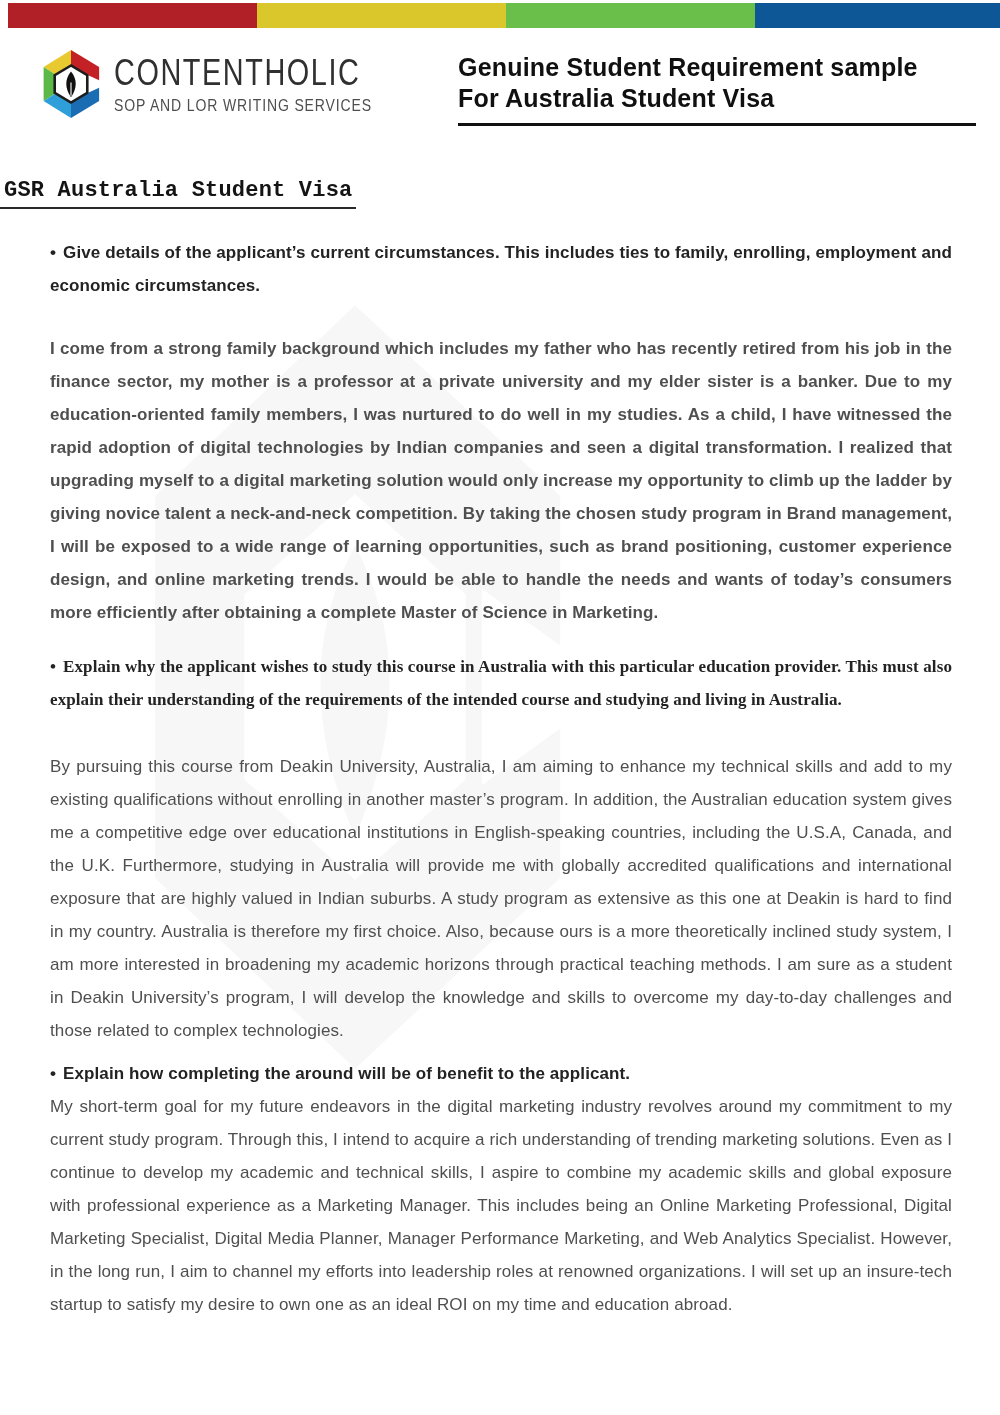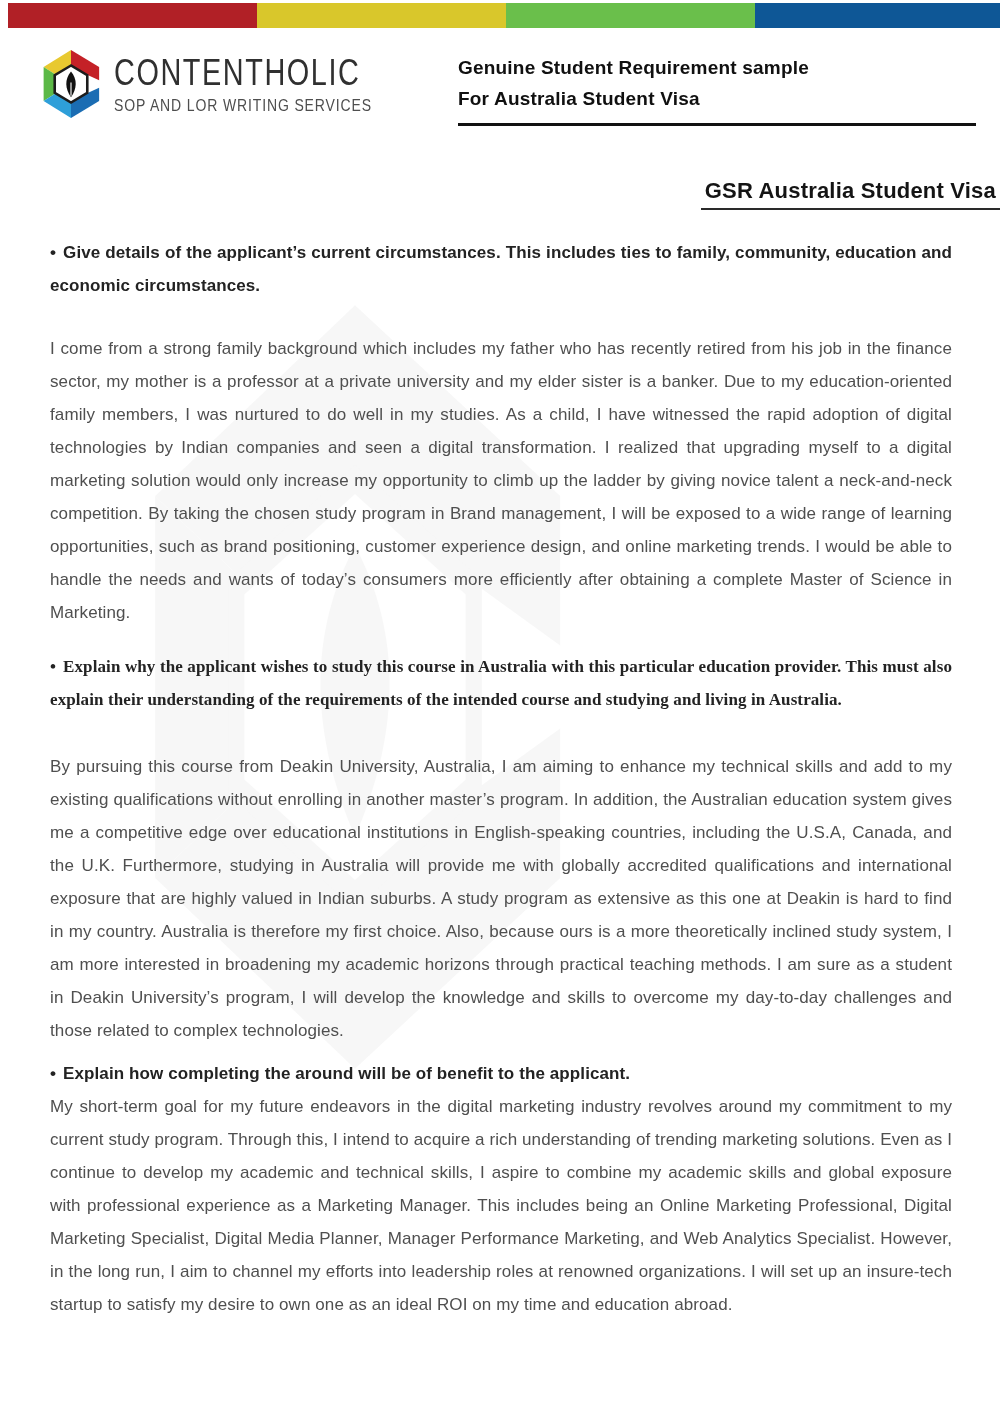--- a/index.html
+++ b/index.html
@@ -22,37 +22,37 @@
   }
   .logo-tagline {
     margin-top:3px; font-size:16.5px; color:#4e4e4e; letter-spacing:1px;
     transform:scaleX(.85); transform-origin:left center; white-space:nowrap;
   }
   .header-title {
     position:absolute; left:458px; top:52px; width:518px;
     border-bottom:3px solid #111; padding-bottom:9px;
   }
   .header-title div {
-    font-size:19px; font-weight:bold; color:#101010; line-height:31px;
+    font-size:25px; font-weight:bold; color:#101010; line-height:31px;
     letter-spacing:.2px;
   }
   
-  .gsr { position:absolute; top:178px; left:0; width:100%; text-align:right; }
+  .gsr { position:absolute; top:178px; left:0; width:100%; text-align:left;font-family:Liberation Mono, monospace; }
   .gsr span {
     display:inline-block; font-size:22px; font-weight:bold; color:#141414;
     border-bottom:2px solid #2a2a2a; padding:0 4px 4px; letter-spacing:.2px;
   }
   
   .content { position:absolute; left:50px; top:236px; width:902px; z-index:1; }
   .content p { margin:0; font-size:17px; line-height:33px; text-align:justify; letter-spacing:.1px; }
   .bullet-heading { font-weight:bold; color:#232323; }
   .body-para { color:#4f4f4f; }
   .marker { margin-right:7px; }
   .mb30 { margin-bottom:30px !important; }
-  .mb21 { margin-bottom:21px !important; }
+  .mb21 { margin-bottom:21px !important;font-weight:bold; }
   .mb34 { margin-bottom:34px !important;font-family:Liberation Serif, serif; }
   .mb10 { margin-bottom:10px !important; }
   .mb0  { margin-bottom:0 !important; }
   
   .watermark { position:absolute; left:85px; top:272px; width:540px; height:830px; opacity:.05; z-index:0; }
 </style>
 </head>
 <body>
 
 <div class="page">
@@ -95,21 +95,21 @@
     <div>Genuine Student Requirement sample</div>
     <div>For Australia Student Visa</div>
   </div>
 
   <div class="gsr">
     <span>GSR Australia Student Visa</span>
   </div>
 
   <div class="content">
 
-    <p class="bullet-heading mb30"><span class="marker">•</span><span>Give details of the applicant’s current circumstances. This includes ties to family, community, education and economic circumstances.</span></p>
+    <p class="bullet-heading mb30"><span class="marker">•</span><span>Give details of the applicant’s current circumstances. This includes ties to family, enrolling, employment and economic circumstances.</span></p>
 
     <p class="body-para mb21">I come from a strong family background which includes my father who has recently retired from his job in the finance sector, my mother is a professor at a private university and my elder sister is a banker. Due to my education-oriented family members, I was nurtured to do well in my studies. As a child, I have witnessed the rapid adoption of digital technologies by Indian companies and seen a digital transformation. I realized that upgrading myself to a digital marketing solution would only increase my opportunity to climb up the ladder by giving novice talent a neck-and-neck competition. By taking the chosen study program in Brand management, I will be exposed to a wide range of learning opportunities, such as brand positioning, customer experience design, and online marketing trends. I would be able to handle the needs and wants of today’s consumers more efficiently after obtaining a complete Master of Science in Marketing.</p>
 
     <p class="bullet-heading mb34"><span class="marker">•</span><span>Explain why the applicant wishes to study this course in Australia with this particular education provider. This must also explain their understanding of the requirements of the intended course and studying and living in Australia.</span></p>
 
     <p class="body-para mb10">By pursuing this course from Deakin University, Australia, I am aiming to enhance my technical skills and add to my existing qualifications without enrolling in another master’s program. In addition, the Australian education system gives me a competitive edge over educational institutions in English-speaking countries, including the U.S.A, Canada, and the U.K. Furthermore, studying in Australia will provide me with globally accredited qualifications and international exposure that are highly valued in Indian suburbs. A study program as extensive as this one at Deakin is hard to find in my country. Australia is therefore my first choice. Also, because ours is a more theoretically inclined study system, I am more interested in broadening my academic horizons through practical teaching methods. I am sure as a student in Deakin University’s program, I will develop the knowledge and skills to overcome my day-to-day challenges and those related to complex technologies.</p>
 
     <p class="bullet-heading mb0"><span class="marker">•</span><span>Explain how completing the around will be of benefit to the applicant.</span></p>
 
     <p class="body-para mb0">My short-term goal for my future endeavors in the digital marketing industry revolves around my commitment to my current study program. Through this, I intend to acquire a rich understanding of trending marketing solutions. Even as I continue to develop my academic and technical skills, I aspire to combine my academic skills and global exposure with professional experience as a Marketing Manager. This includes being an Online Marketing Professional, Digital Marketing Specialist, Digital Media Planner, Manager Performance Marketing, and Web Analytics Specialist. However, in the long run, I aim to channel my efforts into leadership roles at renowned organizations. I will set up an insure-tech startup to satisfy my desire to own one as an ideal ROI on my time and education abroad.</p>

